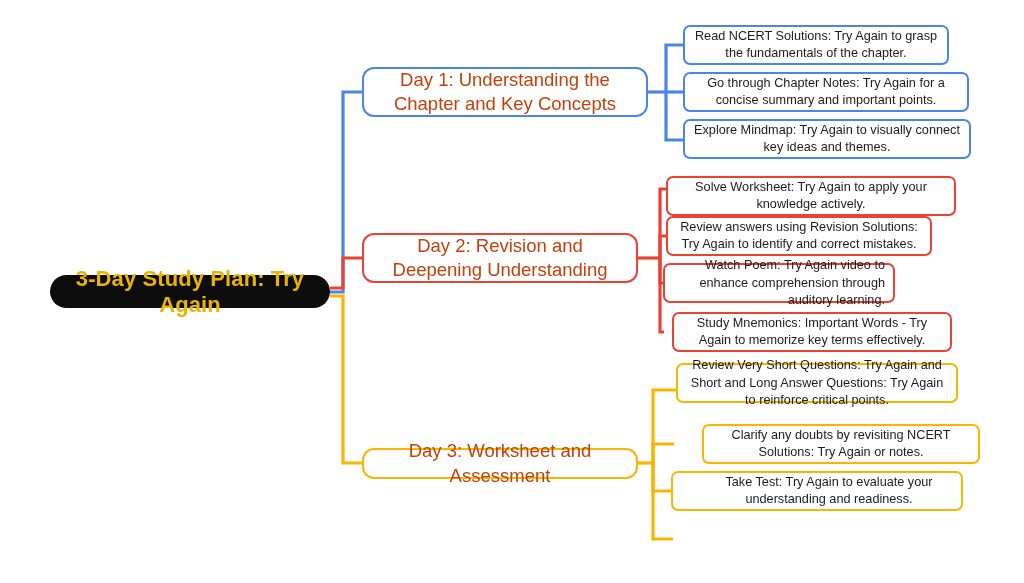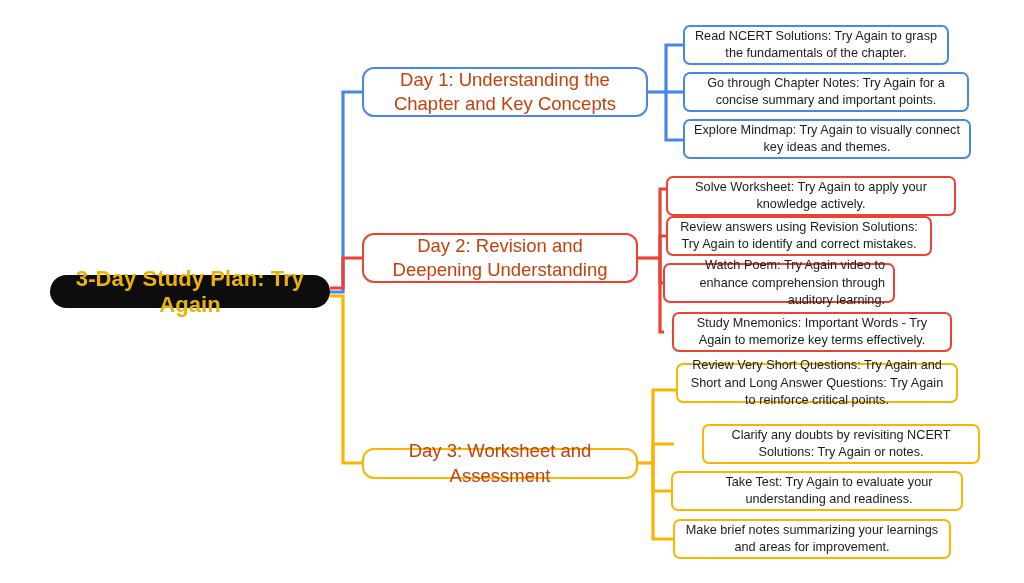--- a/index.html
+++ b/index.html
@@ -143,17 +143,14 @@
 
   <div class="node node-leaf br-yellow" style="left:676px; top:363px; width:282px; height:40px;">
     <span>Review Very Short Questions: Try Again and Short and Long Answer Questions: Try Again to reinforce critical points.</span>
   </div>
   <div class="node node-leaf br-yellow" style="left:674px; top:424px; width:278px; height:40px;margin-left:28px;">
     <span>Clarify any doubts by revisiting NCERT Solutions: Try Again or notes.</span>
   </div>
   <div class="node node-leaf br-yellow" style="left:671px; top:471px; width:292px; height:40px;padding-left:32px;">
     <span>Take Test: Try Again to evaluate your understanding and readiness.</span>
   </div>
-  <div class="node node-leaf br-yellow" style="left:673px; top:519px; width:278px; height:40px;">
-    <span>Make brief notes summarizing your learnings and areas for improvement.</span>
-  </div>
 
 </div>
 
 </body></html>

